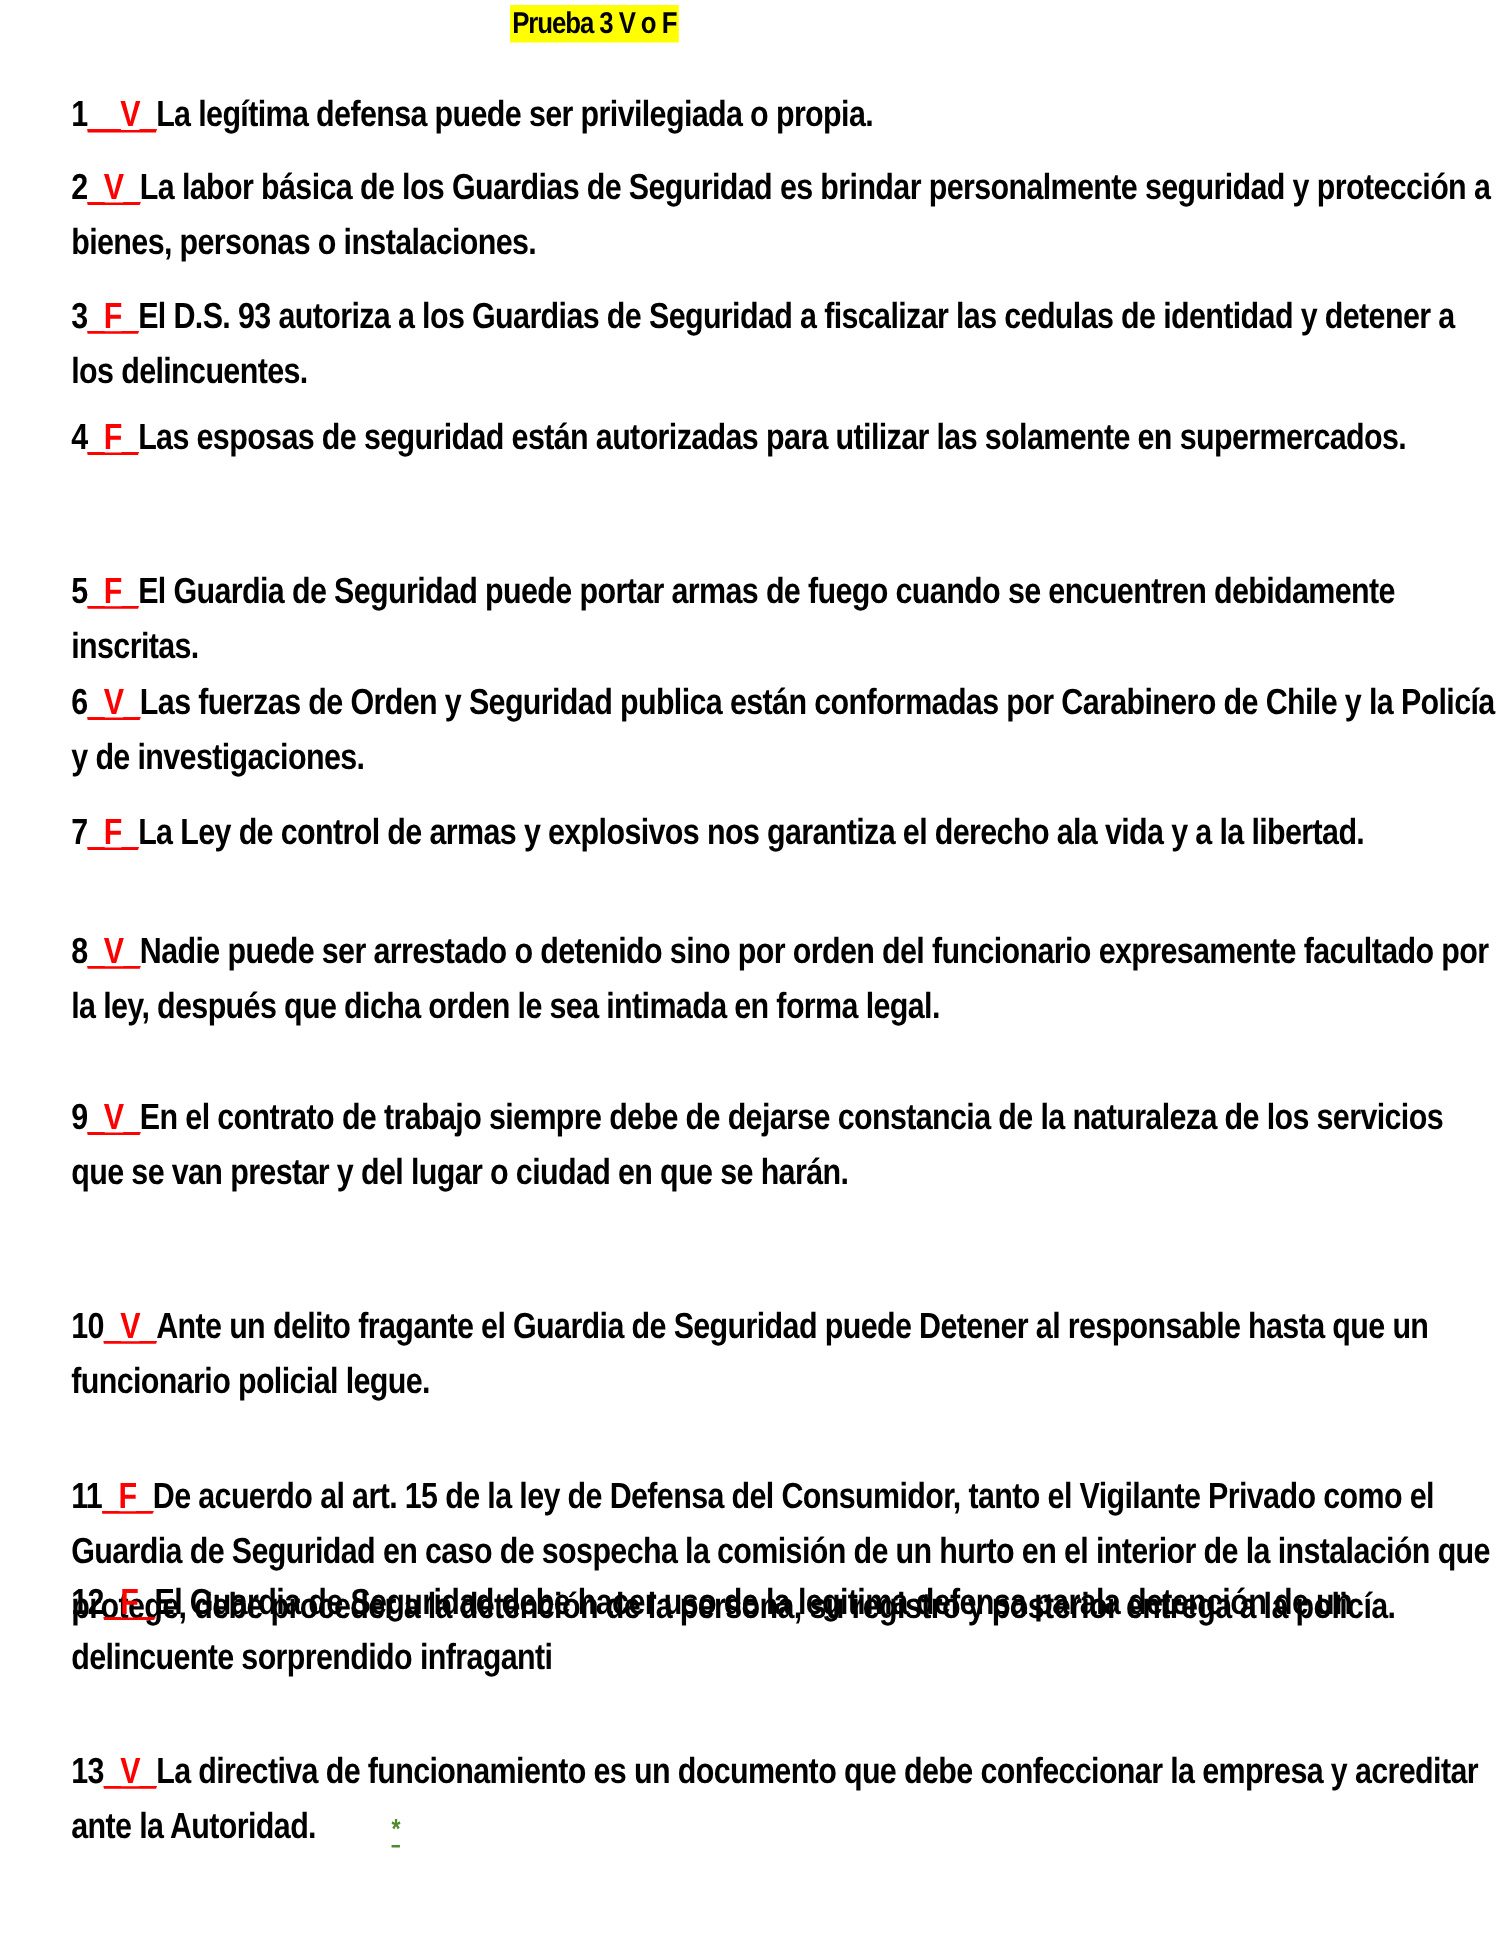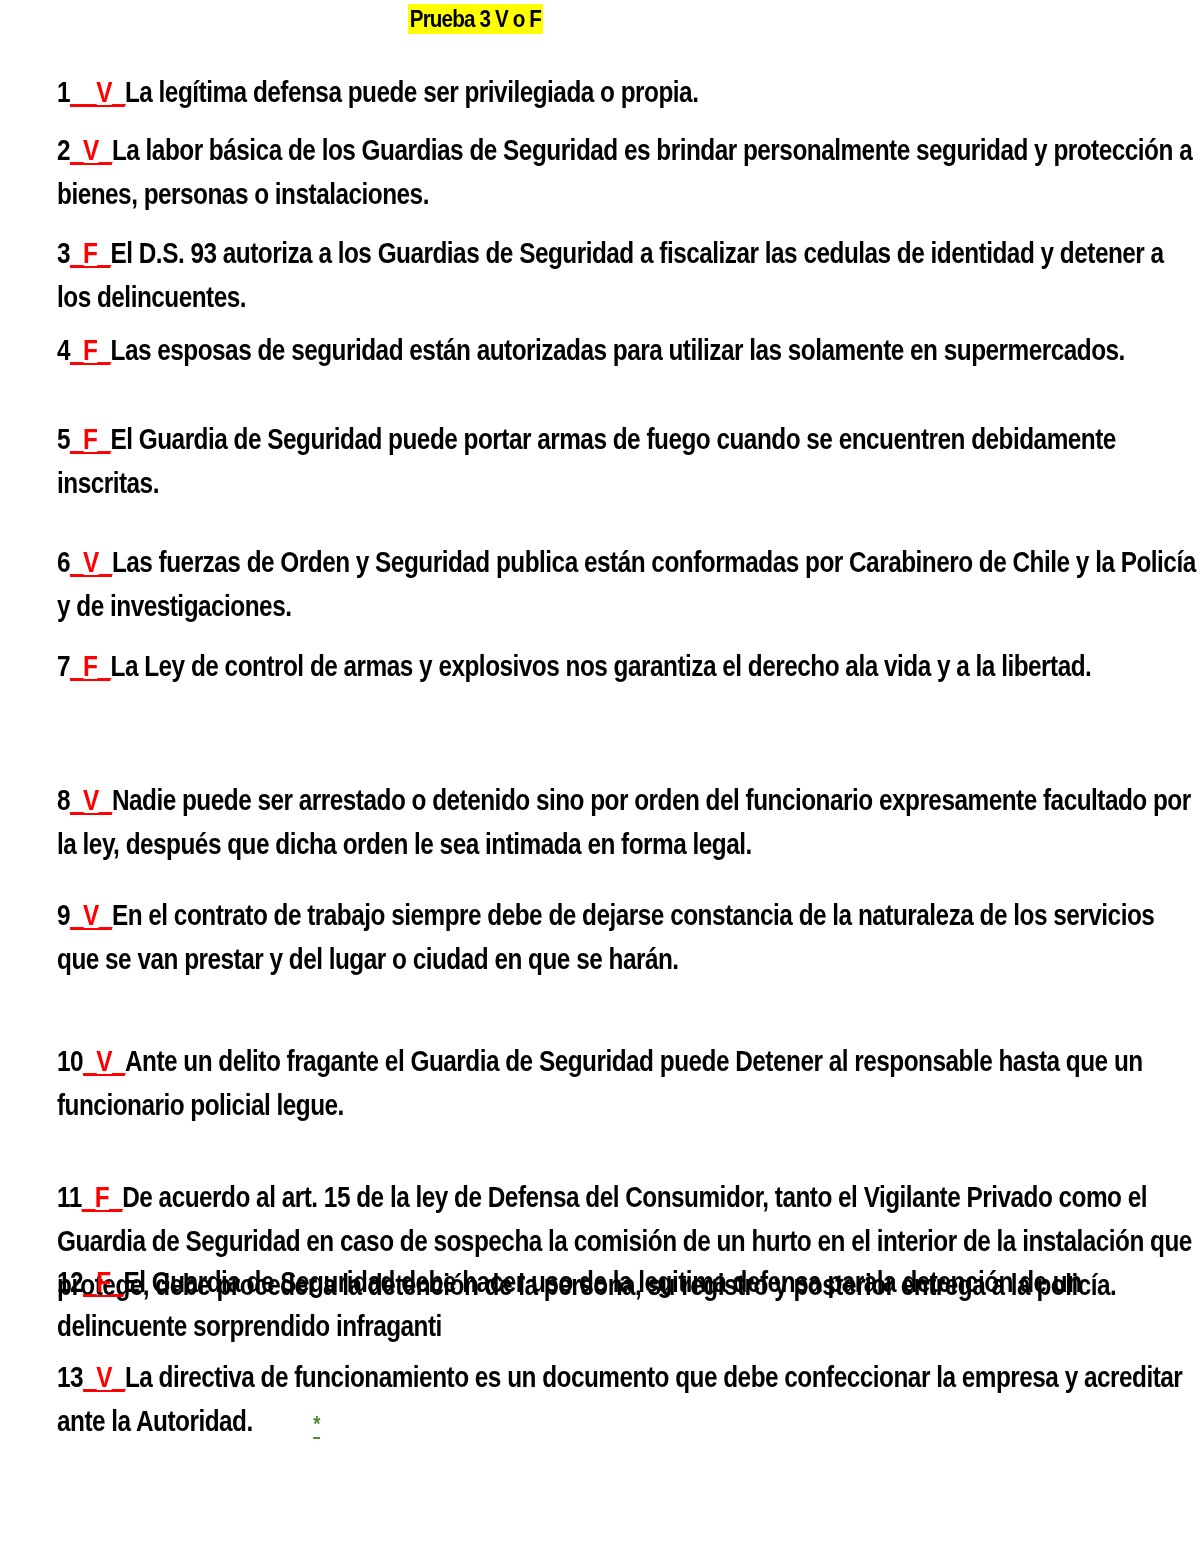--- a/index.html
+++ b/index.html
@@ -61,47 +61,47 @@
   </div>
 
 <div class="question" style="top:231px">
     <span class="q-inner"><span>3</span><span class="answer">_F_</span><span>El D.S. 93 autoriza a los Guardias de Seguridad a fiscalizar las cedulas de identidad y detener a los delincuentes.</span></span>
   </div>
 
 <div class="question" style="top:328px">
     <span class="q-inner"><span>4</span><span class="answer">_F_</span><span>Las esposas de seguridad están autorizadas para utilizar las solamente en supermercados.</span></span>
   </div>
 
-<div class="question" style="top:417px">
+<div class="question" style="top:451px">
     <span class="q-inner"><span>5</span><span class="answer">_F_</span><span>El Guardia de Seguridad puede portar armas de fuego cuando se encuentren debidamente inscritas.</span></span>
   </div>
 
 <div class="question" style="top:540px">
     <span class="q-inner"><span>6</span><span class="answer">_V_</span><span>Las fuerzas de Orden y Seguridad publica están conformadas por Carabinero de Chile y la Policía y de investigaciones.</span></span>
   </div>
 
 <div class="question" style="top:644px">
     <span class="q-inner"><span>7</span><span class="answer">_F_</span><span>La Ley de control de armas y explosivos nos garantiza el derecho ala vida y a la libertad.</span></span>
   </div>
 
-<div class="question" style="top:778px">
+<div class="question" style="top:739px">
     <span class="q-inner"><span>8</span><span class="answer">_V_</span><span>Nadie puede ser arrestado o detenido sino por orden del funcionario expresamente facultado por la ley, después que dicha orden le sea intimada en forma legal.</span></span>
   </div>
 
-<div class="question" style="top:893px">
+<div class="question" style="top:872px">
     <span class="q-inner"><span>9</span><span class="answer">_V_</span><span>En el contrato de trabajo siempre debe de dejarse constancia de la naturaleza de los servicios que se van prestar y del lugar o ciudad en que se harán.</span></span>
   </div>
 
 <div class="question" style="top:1039px">
     <span class="q-inner"><span>10</span><span class="answer">_V_</span><span>Ante un delito fragante el Guardia de Seguridad puede Detener al responsable hasta que un funcionario policial legue.</span></span>
   </div>
 
 <div class="question" style="top:1175px">
     <span class="q-inner"><span>11</span><span class="answer">_F_</span><span>De acuerdo al art. 15 de la ley de Defensa del Consumidor, tanto el Vigilante Privado como el Guardia de Seguridad en caso de sospecha la comisión de un hurto en el interior de la instalación que protege, debe proceder a la detención de la persona, su registro y posterior entrega a la policía.</span></span>
   </div>
 
 <div class="question" style="top:1260px">
     <span class="q-inner"><span>12</span><span class="answer">_F_</span><span>El Guardia de Seguridad debe hacer uso de la legitima defensa parala detención de un delincuente sorprendido infraganti</span></span>
   </div>
 
-<div class="question" style="top:1355px">
+<div class="question" style="top:1395px">
     <span class="q-inner"><span>13</span><span class="answer">_V_</span><span>La directiva de funcionamiento es un documento que debe confeccionar la empresa y acreditar ante la Autoridad.</span><span class="marker">*</span></span>
   </div>
 
 </body></html>

